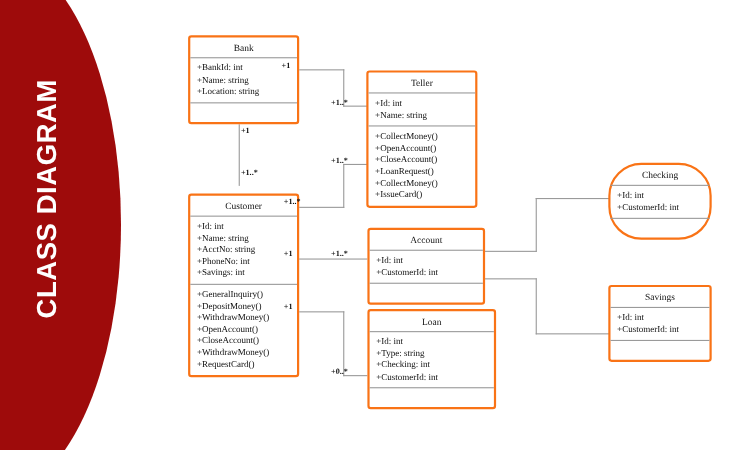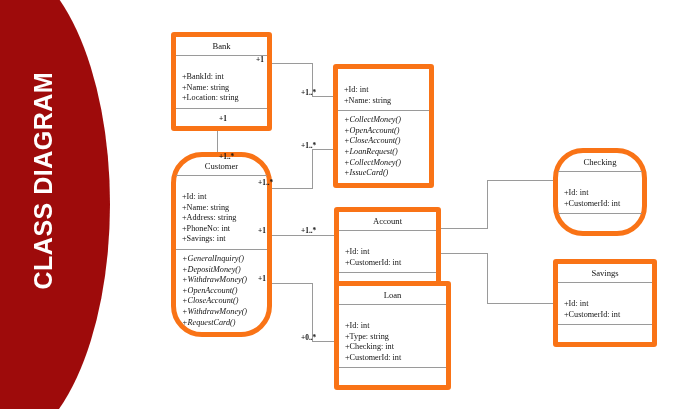--- a/index.html
+++ b/index.html
@@ -33,40 +33,38 @@
     transform:rotate(-90deg);
     transform-origin:center center;
     white-space:nowrap;
   }
 
   
   .uml-class{
     position:absolute;
     box-sizing:border-box;
     background:#ffffff;
-    border:5px solid #f97316;
+    border:2px solid #f97316;
     border-radius:3px;
     font-size:8.2px;
     color:#111111;
     z-index:5;
   }
   .uml-name{
     text-align:center;
     padding:4px 2px 4px 2px;
     border-bottom:1px solid #9a9a9a;
     font-size:8.6px;
   }
   .uml-attrs{
     border-bottom:1px solid #9a9a9a;
     padding:4px 0 4px 6px;
-    margin-top:12px;
   }
   .uml-ops{
     padding:4px 0 4px 6px;
-    font-style:italic;
   }
   .uml-ops.empty{min-height:17px;padding:0;}
   .uml-attrs .row, .uml-ops .row{
     line-height:10.6px;
     white-space:nowrap;
   }
 
   
   .ln{position:absolute;background:#9a9a9a;z-index:2;}
   .ln.h{height:1px;}
@@ -138,40 +136,41 @@
     <div class="uml-name">Bank</div>
     <div class="uml-attrs">
       <div class="row">+BankId: int</div>
       <div class="row">+Name: string</div>
       <div class="row">+Location: string</div>
     </div>
     <div class="uml-ops empty"></div>
   </div>
 
   <div class="uml-class" style="left:333px;top:64px;width:101px;">
+    <div class="uml-name">Teller</div>
     <div class="uml-attrs">
       <div class="row">+Id: int</div>
       <div class="row">+Name: string</div>
     </div>
     <div class="uml-ops">
       <div class="row">+CollectMoney()</div>
       <div class="row">+OpenAccount()</div>
       <div class="row">+CloseAccount()</div>
       <div class="row">+LoanRequest()</div>
       <div class="row">+CollectMoney()</div>
       <div class="row">+IssueCard()</div>
     </div>
   </div>
 
-  <div class="uml-class" style="left:171px;top:152px;width:101px;border-radius:31px;">
+  <div class="uml-class" style="left:171px;top:176px;width:101px;">
     <div class="uml-name">Customer</div>
     <div class="uml-attrs">
       <div class="row">+Id: int</div>
       <div class="row">+Name: string</div>
-      <div class="row">+Address: string</div>
+      <div class="row">+AcctNo: string</div>
       <div class="row">+PhoneNo: int</div>
       <div class="row">+Savings: int</div>
     </div>
     <div class="uml-ops">
       <div class="row">+GeneralInquiry()</div>
       <div class="row">+DepositMoney()</div>
       <div class="row">+WithdrawMoney()</div>
       <div class="row">+OpenAccount()</div>
       <div class="row">+CloseAccount()</div>
       <div class="row">+WithdrawMoney()</div>
@@ -201,21 +200,21 @@
 
   <div class="uml-class" style="left:553px;top:148px;width:94px;border-radius:30px;">
     <div class="uml-name">Checking</div>
     <div class="uml-attrs">
       <div class="row">+Id: int</div>
       <div class="row">+CustomerId: int</div>
     </div>
     <div class="uml-ops empty"></div>
   </div>
 
-  <div class="uml-class" style="left:553px;top:259px;width:104px;">
+  <div class="uml-class" style="left:553px;top:259px;width:94px;">
     <div class="uml-name">Savings</div>
     <div class="uml-attrs">
       <div class="row">+Id: int</div>
       <div class="row">+CustomerId: int</div>
     </div>
     <div class="uml-ops empty"></div>
   </div>
 
 </div>
 

